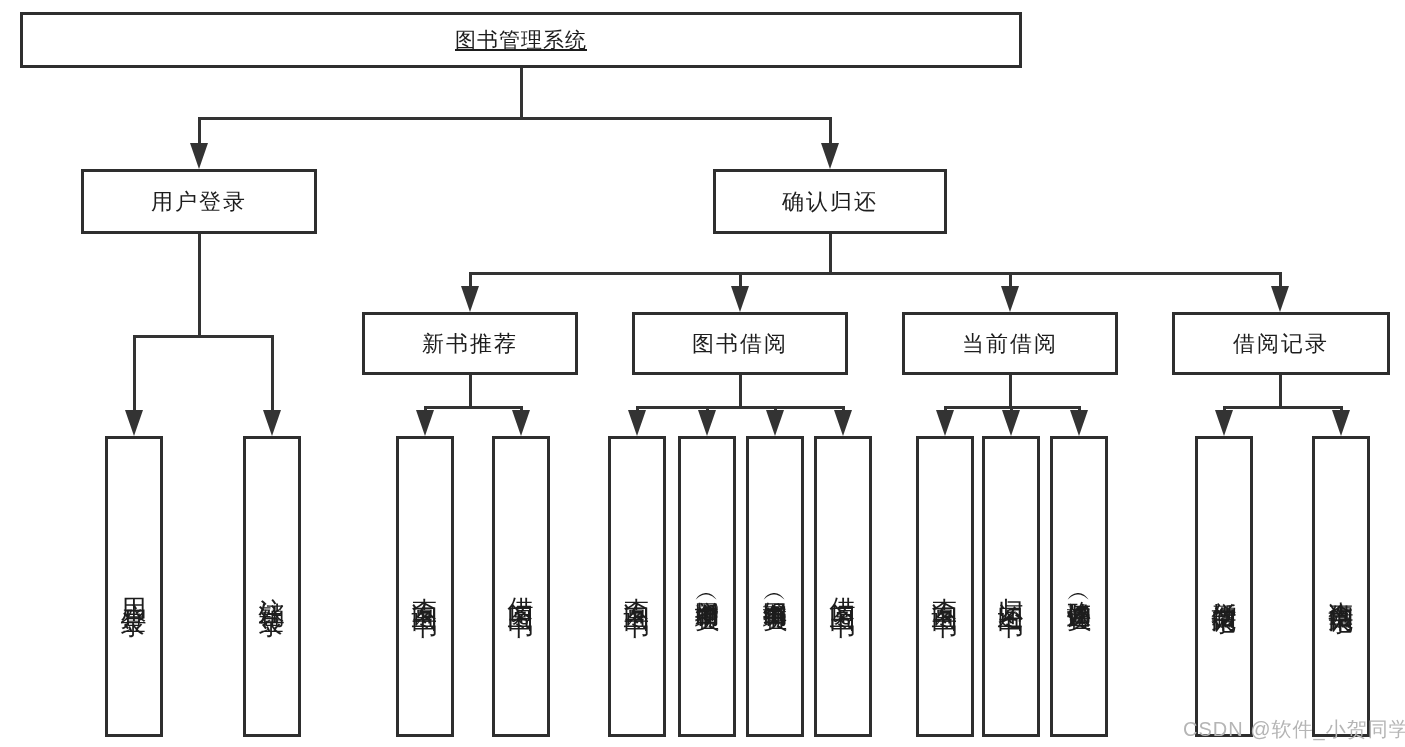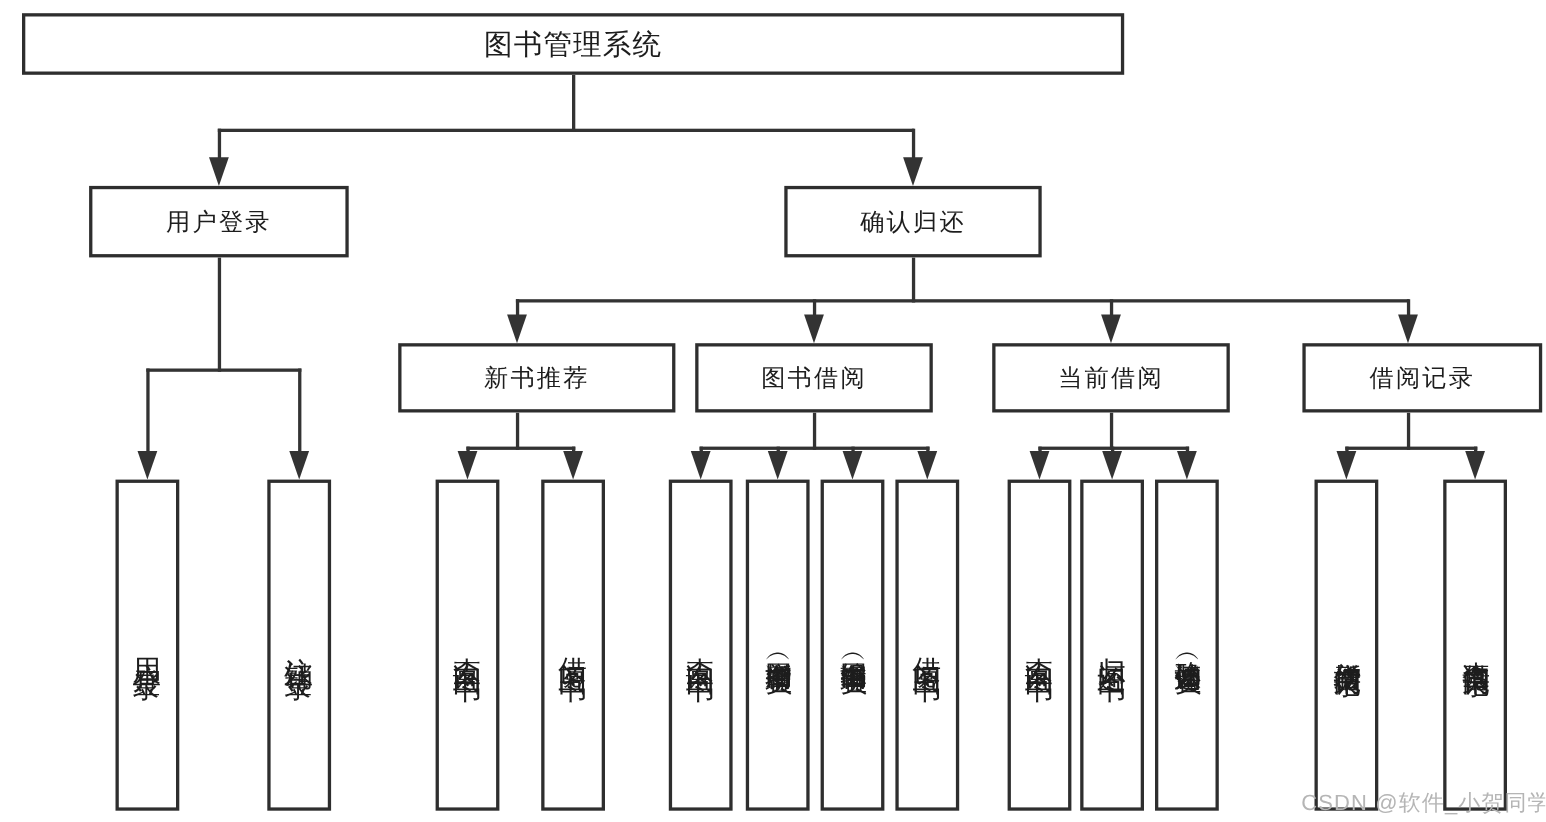--- a/index.html
+++ b/index.html
@@ -5,21 +5,21 @@
   html,body { margin:0; padding:0; background:#ffffff; }
   #stage {
     position:relative; width:1405px; height:747px; background:#ffffff;
     overflow:hidden; font-family:"Liberation Sans","DejaVu Sans",sans-serif;
   }
   .box {
     position:absolute; background:#ffffff; border:3px solid #2e2e2e;
     box-sizing:border-box; display:flex; align-items:center; justify-content:center;
     color:#1d1d1d; z-index:2;
   }
-  .root-box  { font-size:26px; letter-spacing:1px; }
+  .root-box  { font-size:21px; letter-spacing:1px;text-decoration:underline; }
   .h-box     { font-size:22px; letter-spacing:2px; }
   .leaf span {
     writing-mode:vertical-rl; text-orientation:mixed;
     font-size:26px; letter-spacing:5px; line-height:1;
   }
   .leaf-long span { font-size:24px; letter-spacing:1px; }
   .leaf-mid  span { font-size:25px; letter-spacing:2px; }
   .hline, .vline { position:absolute; background:#333333; z-index:1; }
   .hline { height:3px; }
   .vline { width:3px; }
@@ -42,30 +42,30 @@
     <span>图书管理系统</span>
   </div>
 
   <div class="box h-box" style="left:81px;top:169px;width:236px;height:65px;">
     <span>用户登录</span>
   </div>
   <div class="box h-box" style="left:713px;top:169px;width:234px;height:65px;">
     <span>确认归还</span>
   </div>
 
-  <div class="box h-box" style="left:362px;top:312px;width:252px;height:63px;">
+  <div class="box h-box" style="left:362px;top:312px;width:216px;height:63px;">
     <span>新书推荐</span>
   </div>
   <div class="box h-box" style="left:632px;top:312px;width:216px;height:63px;">
     <span>图书借阅</span>
   </div>
   <div class="box h-box" style="left:902px;top:312px;width:216px;height:63px;">
     <span>当前借阅</span>
   </div>
-  <div class="box h-box" style="left:1172px;top:312px;width:218px;height:63px;margin-left:12px;">
+  <div class="box h-box" style="left:1172px;top:312px;width:218px;height:63px;">
     <span>借阅记录</span>
   </div>
 
   <div class="box leaf" style="left:105px;top:436px;width:58px;height:301px;">
     <span>用户登录</span>
   </div>
   <div class="box leaf" style="left:243px;top:436px;width:58px;height:301px;">
     <span>注销登录</span>
   </div>
   <div class="box leaf" style="left:396px;top:436px;width:58px;height:301px;">

